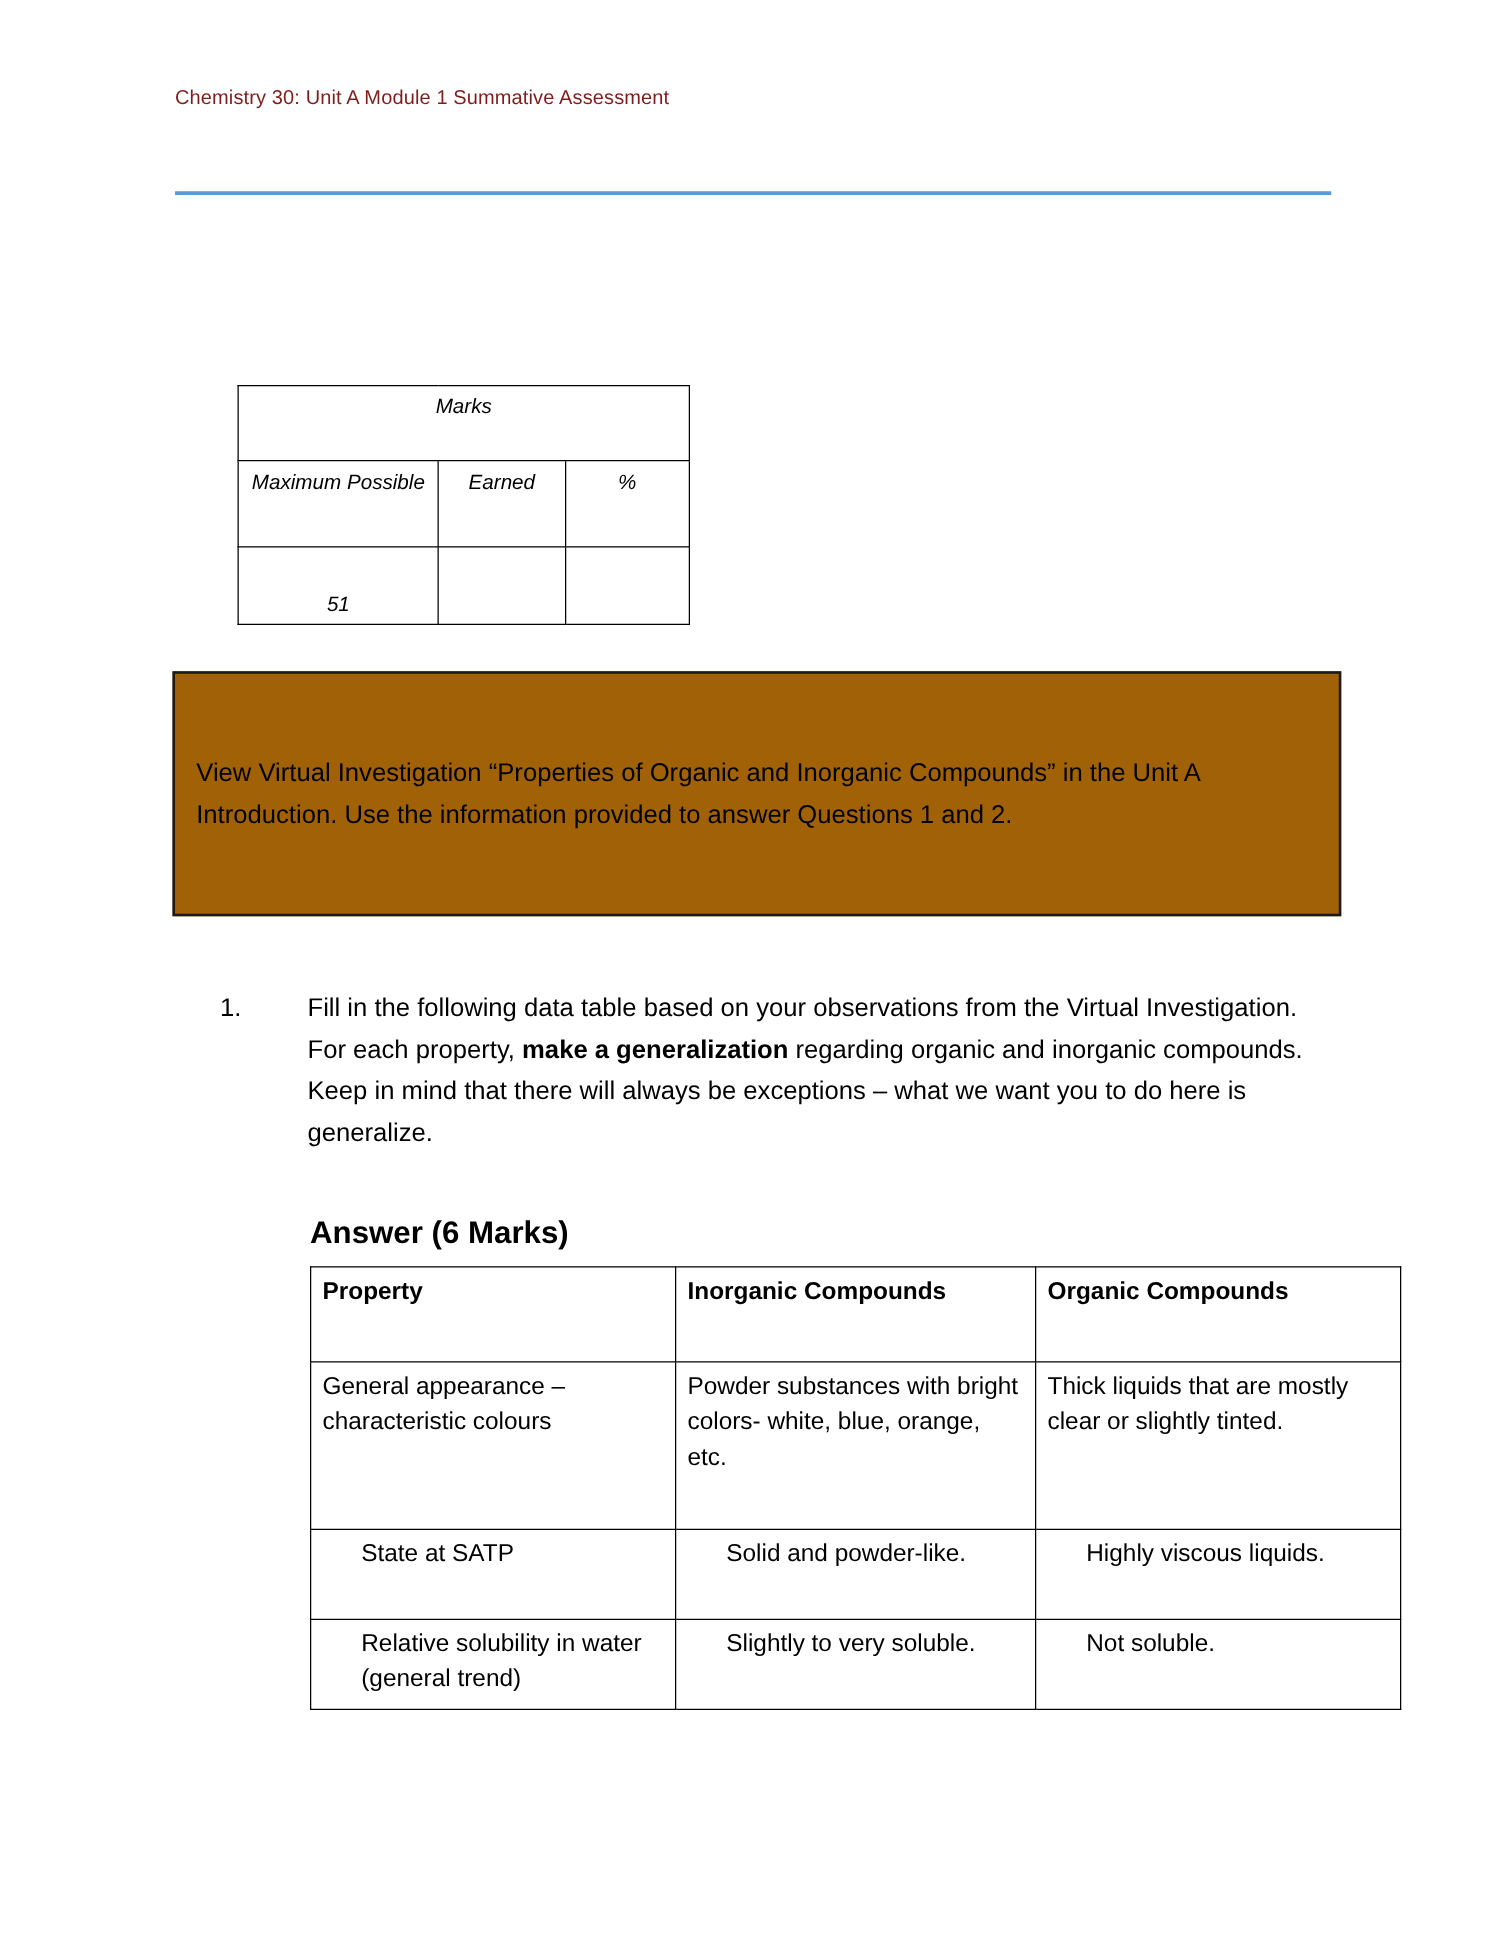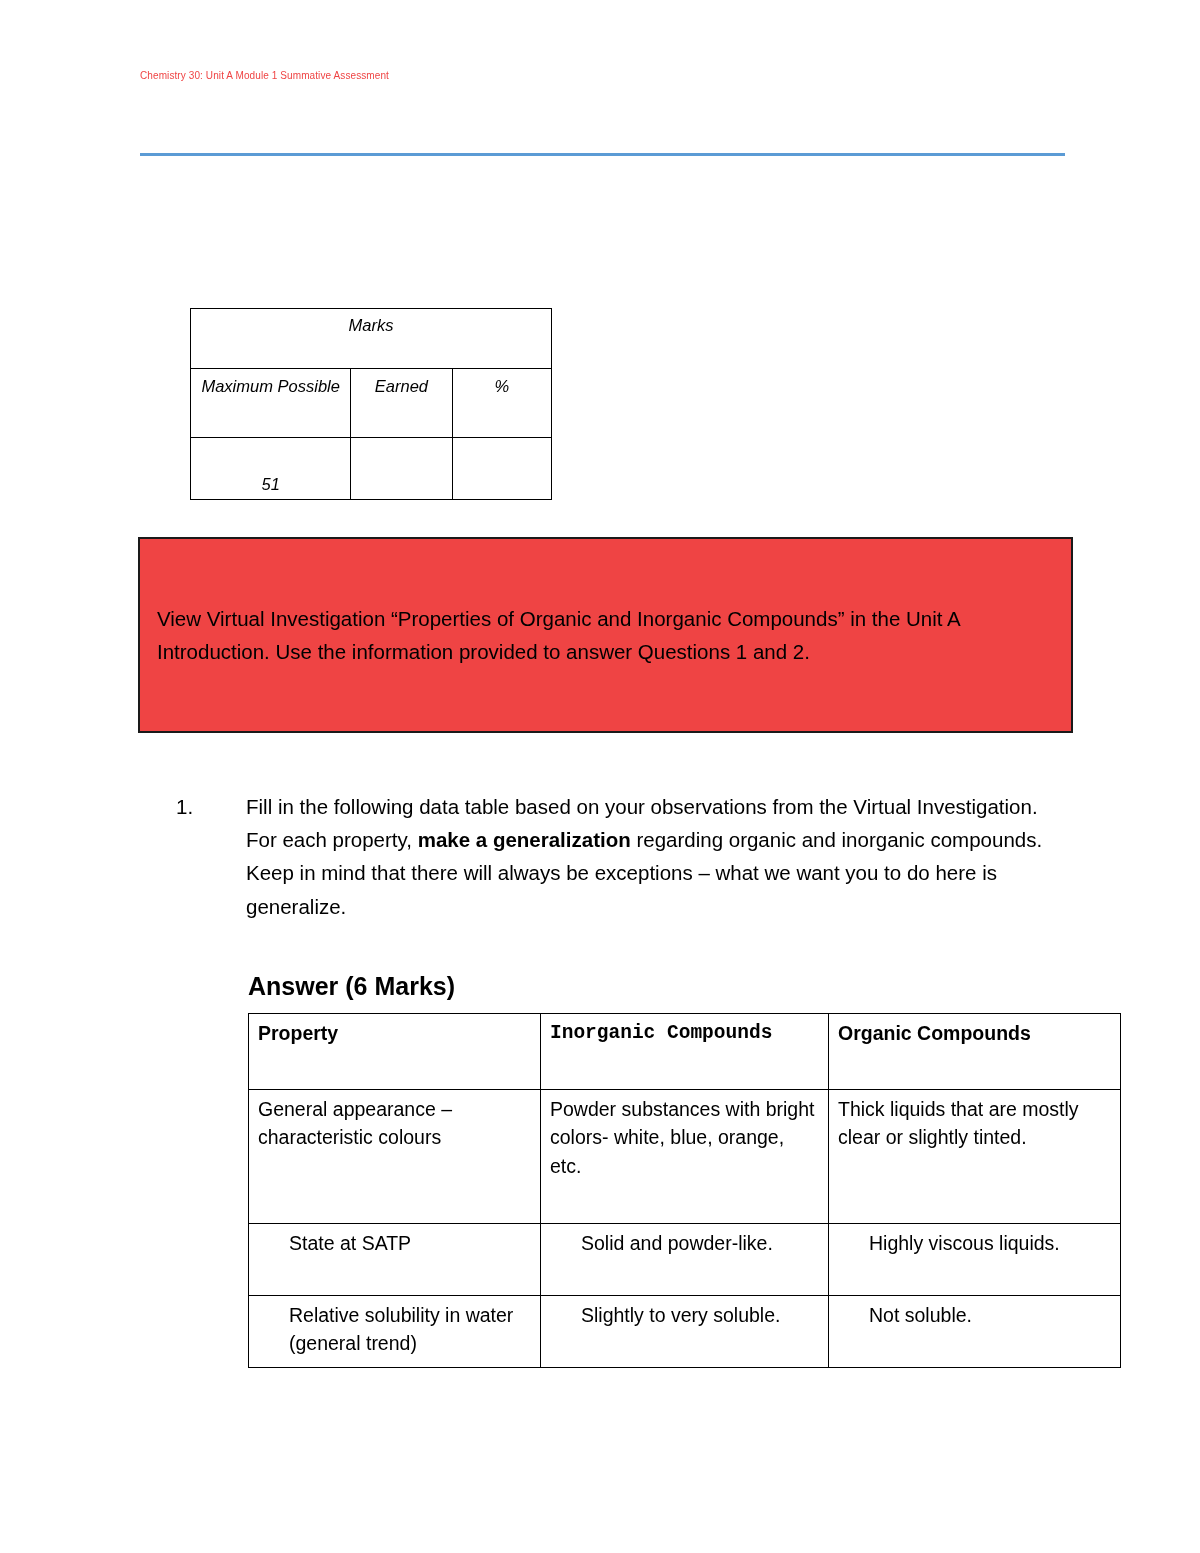--- a/index.html
+++ b/index.html
@@ -17,23 +17,23 @@
     height: 1553px;
     background: #ffffff;
     overflow: hidden;
   }
 
   
   .doc-header {
     position: absolute;
     left: 140px;
     top: 70px;
-    font-size: 10px;
+    font-size: 16px;
     letter-spacing: 0.1px;
-    color: #ef4444;
+    color: #7f1d1d;
   }
 
   
   .title-block {
     position: absolute;
     left: 140px;
     top: 135px;
     width: 925px;
   }
   .doc-title {
@@ -88,21 +88,21 @@
   .col-pct { width: 100px; }
 
   
   .callout {
     position: absolute;
     left: 138px;
     top: 537px;
     width: 935px;
     height: 196px;
     box-sizing: border-box;
-    background: #ef4444;
+    background: #a16207;
     border: 2.2px solid #1a1a1a;
   }
   .callout-text {
     position: absolute;
     left: 17px;
     top: 63px;
     right: 24px;
     font-size: 20.5px;
     line-height: 1.62;
   }
@@ -153,21 +153,21 @@
     padding: 5px 9px 4px 9px;
     line-height: 1.46;
     text-align: left;
     font-weight: normal;
   }
   .data-table thead th {
     font-weight: bold;
     height: 66px;
   }
   .dt-c1 { width: 273px; }
-  .dt-c2 { width: 269px; font-family: Liberation Mono, monospace; }
+  .dt-c2 { width: 269px; }
   .dt-c3 { width: 273px; }
   .row-tall td { height: 124px; }
   .row-mid td  { height: 62px; padding-left: 40px; }
   .row-cut td  { height: 31px; overflow: hidden; }
 
   
   .footer {
     position: absolute;
     left: 140px;
     top: 1428px;

